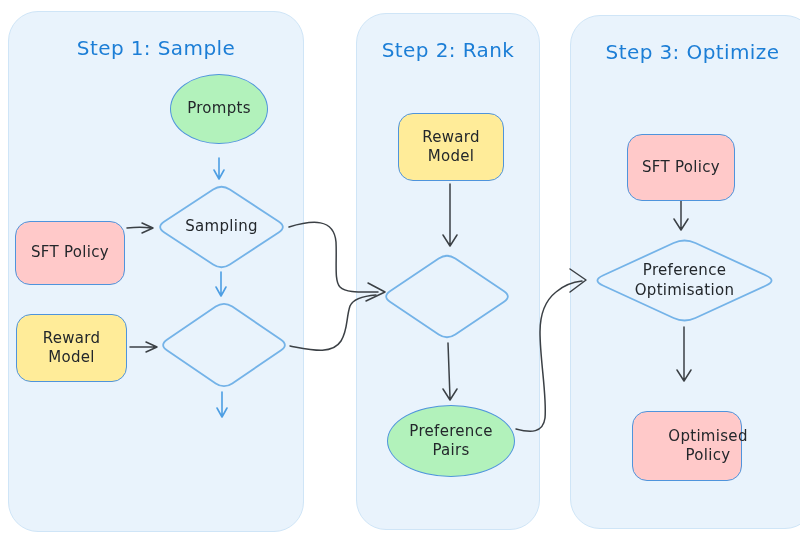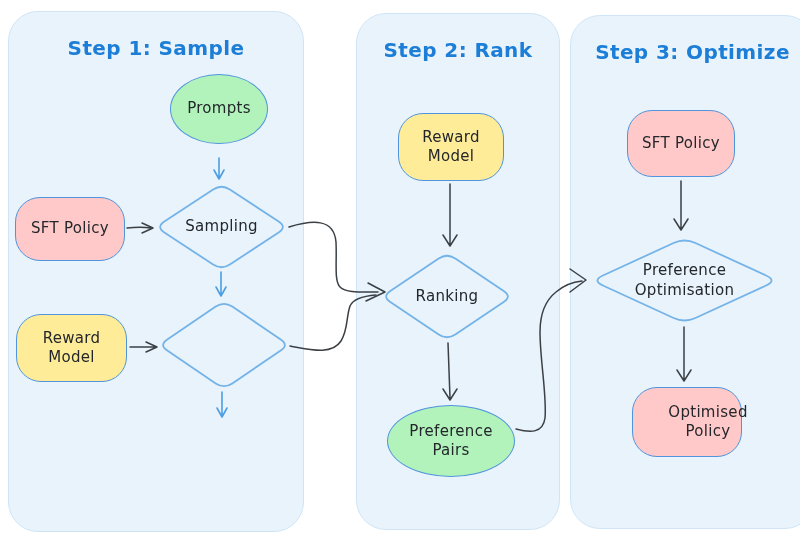--- a/index.html
+++ b/index.html
@@ -5,35 +5,34 @@
   html,body{margin:0;padding:0;background:#ffffff;}
   .canvas{
     position:relative;width:800px;height:544px;background:#ffffff;overflow:hidden;
     font-family:"DejaVu Sans",sans-serif;color:var(--node_text);
   }
   .panel{
     position:absolute;box-sizing:border-box;
     background:var(--panel_fill);
     border:1.5px solid var(--panel_border);
     border-radius:30px;
-    font-weight:bold;
   }
   .panel-title{
     position:absolute;top:24px;left:0;right:0;text-align:center;
     font-size:20px;letter-spacing:0.4px;color:var(--title_text);
   }
   .layer{position:absolute;left:0;top:0;}
   .node{
     position:absolute;box-sizing:border-box;display:flex;align-items:center;justify-content:center;
     border:1.8px solid var(--stroke_shape);text-align:center;
   }
   .ellipse{border-radius:50%;}
-  .rrect{border-radius:25px;}
+  .rrect{border-radius:15px;}
   .f-green{background:var(--fill_green);}
-  .f-pink{background:var(--fill_pink);}
+  .f-pink{background:var(--fill_pink);margin-top:24px;}
   .f-yellow{background:var(--fill_yellow);}
   .node-label,.diamond-label{
     font-size:15px;line-height:1.3;letter-spacing:0.3px;white-space:pre-line;
     color:var(--node_text);text-align:center;
   }
   .diamond-label{
     position:absolute;display:flex;align-items:center;justify-content:center;text-align:center;
   }
   svg path{fill:none;stroke-linecap:round;stroke-linejoin:round;}
   .arrow-dark{stroke:var(--arrow_dark);stroke-width:1.5;}
@@ -41,21 +40,21 @@
   .diamond{stroke:var(--stroke_diamond);stroke-width:1.8;}
 </style>
 </head>
 <body>
 
 <div class="canvas">
 
   <div class="panel" style="left:8px;top:11px;width:296px;height:521px;">
     <div class="panel-title">Step 1: Sample</div>
   </div>
-  <div class="panel" style="left:356px;top:13px;width:204px;height:517px;">
+  <div class="panel" style="left:356px;top:13px;width:184px;height:517px;">
     <div class="panel-title">Step 2: Rank</div>
   </div>
   <div class="panel" style="left:570px;top:15px;width:245px;height:514px;">
     <div class="panel-title">Step 3: Optimize</div>
   </div>
 
   <svg class="layer" width="800" height="544" viewBox="0 0 800 544">
 
     <path class="diamond" fill="var(--fill_blue_diamond)" d="M213.14043574012513,189.4879582164064 Q221.5,184 229.85956425987487,189.4879582164064 L278.6404357401251,221.5120417835936 Q287,227 278.6404357401251,232.4879582164064 L229.85956425987487,264.5120417835936 Q221.5,270 213.14043574012513,264.5120417835936 L164.35956425987487,232.4879582164064 Q156,227 164.35956425987487,221.5120417835936 L213.14043574012513,189.4879582164064 Z"></path>
     <path class="diamond" fill="var(--fill_blue_diamond)" d="M215.71890527864065,306.60566411907405 Q224,301 232.28109472135935,306.60566411907405 L280.71890527864065,339.39433588092595 Q289,345 280.71890527864065,350.60566411907405 L232.28109472135935,383.39433588092595 Q224,389 215.71890527864065,383.39433588092595 L167.28109472135935,350.60566411907405 Q159,345 167.28109472135935,339.39433588092595 L215.71890527864065,306.60566411907405 Z"></path>
@@ -98,17 +97,16 @@
   </div>
   <div class="node rrect f-pink" style="left:627px;top:110px;width:108px;height:67px;">
     <span class="node-label">SFT Policy</span>
   </div>
   <div class="node rrect f-pink" style="left:632px;top:387px;width:110px;height:70px;padding-left:42px;">
     <span class="node-label">Optimised
 Policy</span>
   </div>
 
   <div class="diamond-label" style="left:156px;top:184px;width:131px;height:86px;">Sampling</div>
-  <div class="diamond-label" style="left:382px;top:253px;width:130px;height:87px;">Ranking</div>
   <div class="diamond-label" style="left:592px;top:238px;width:185px;height:85px;">Preference
 Optimisation</div>
 
 </div>
 
 </body></html>

